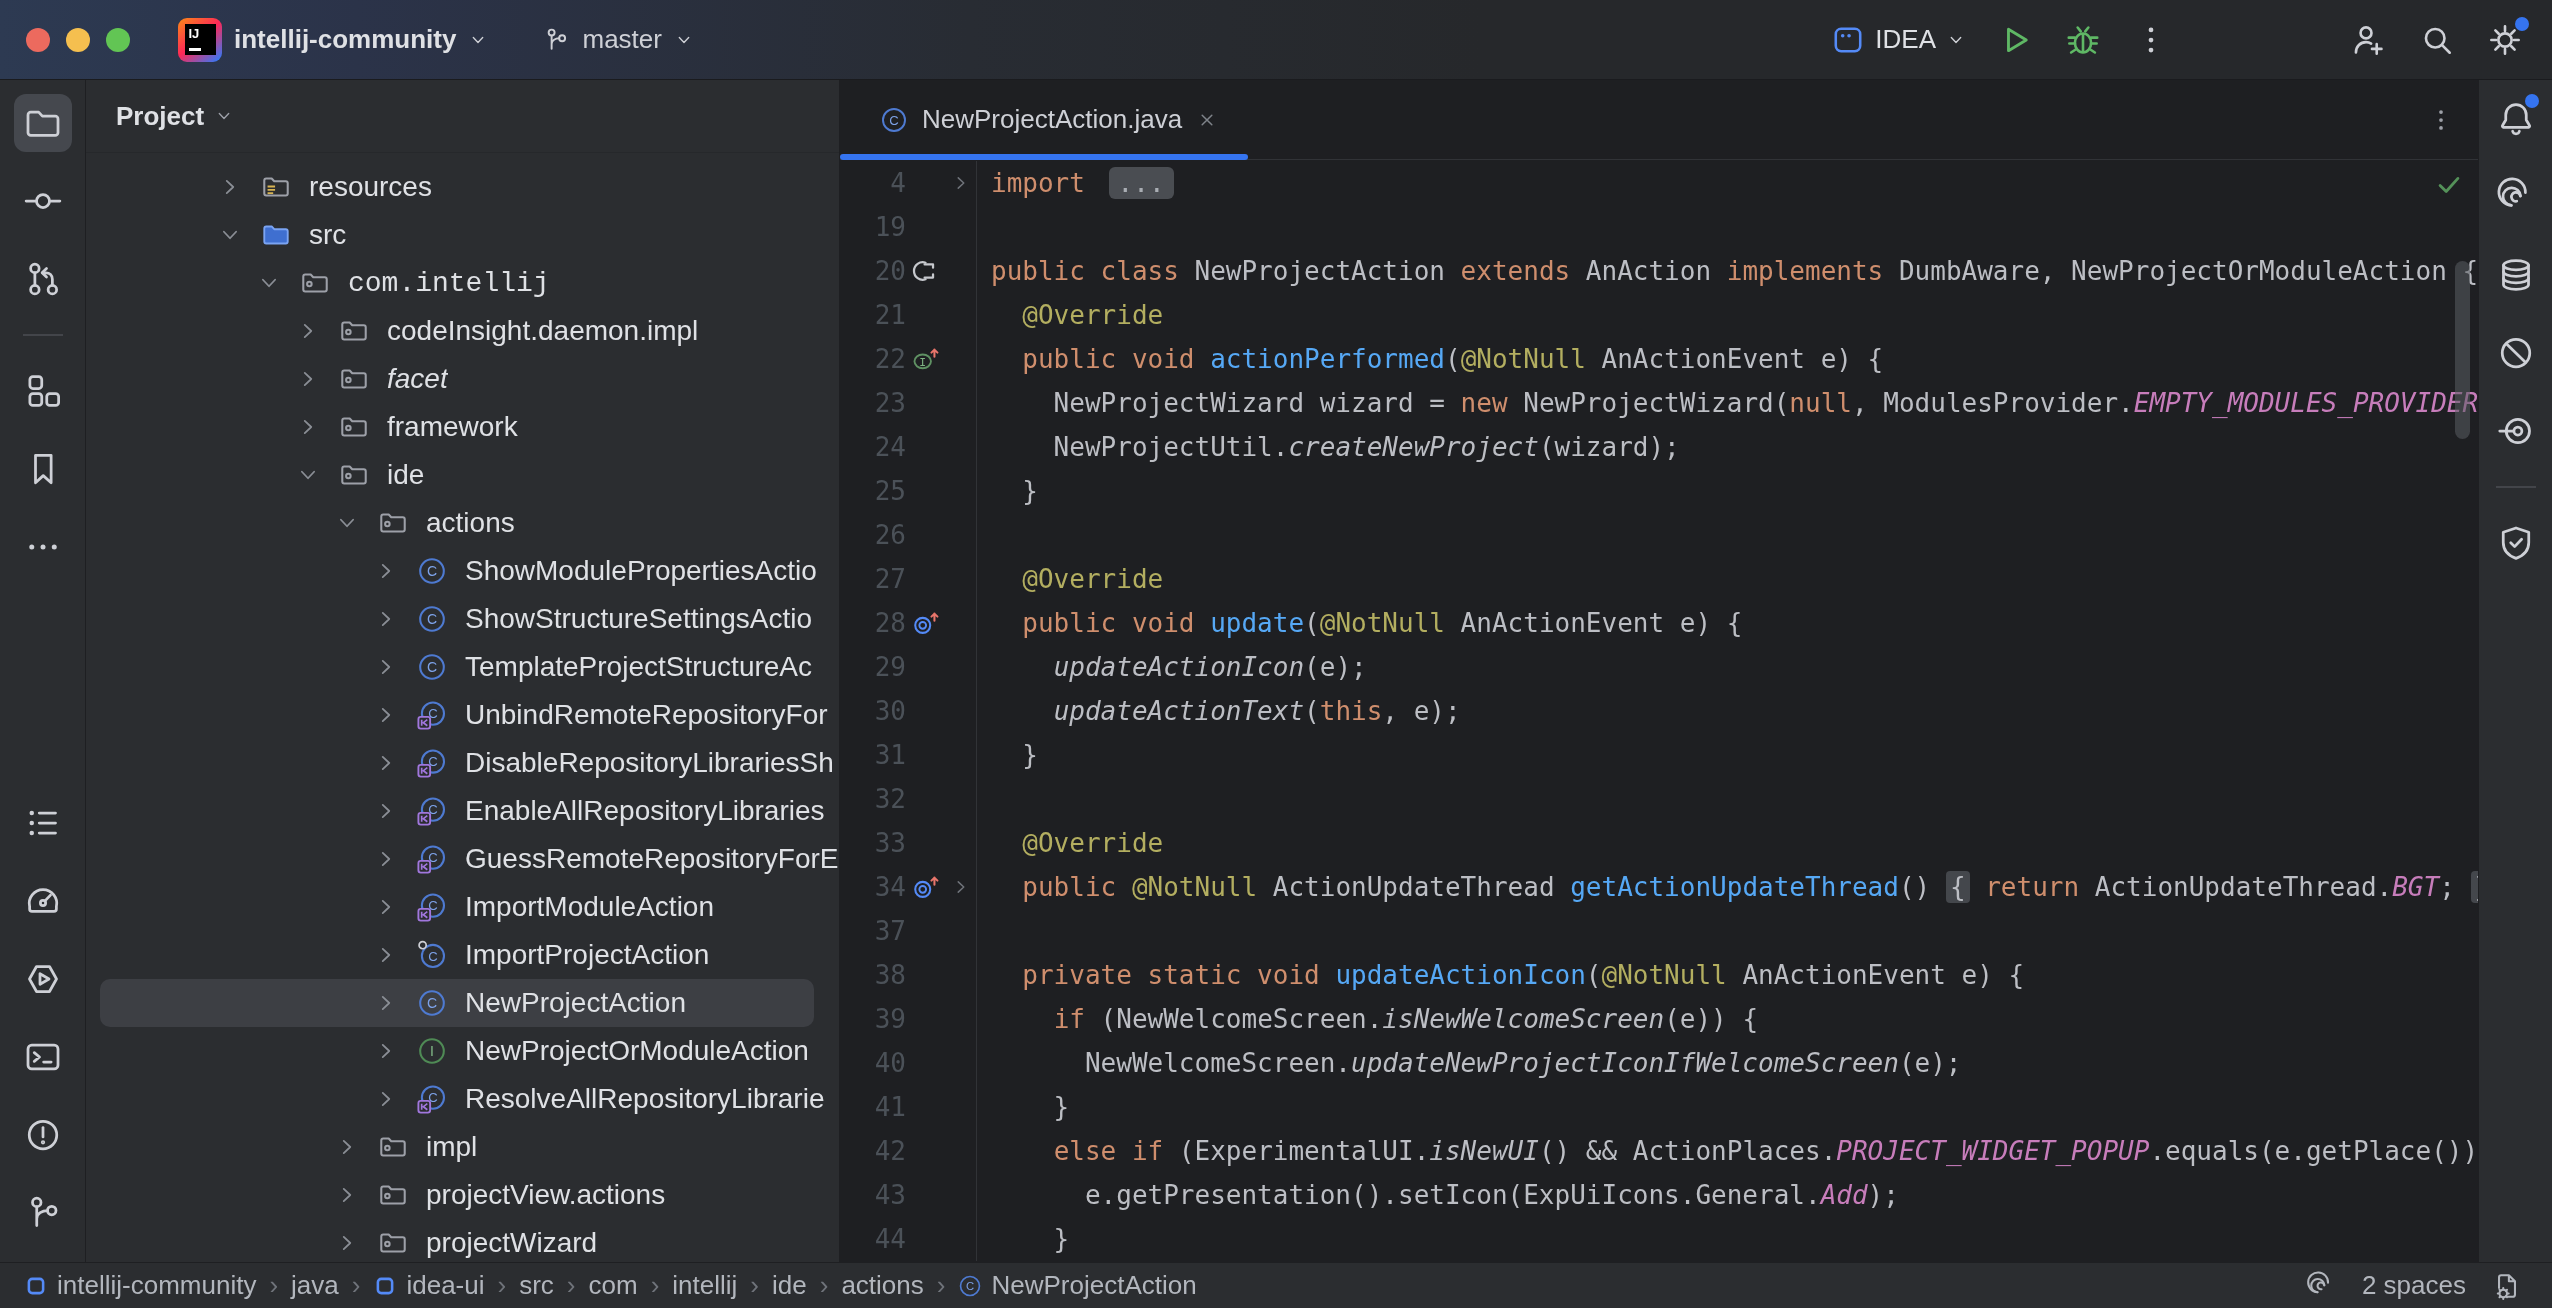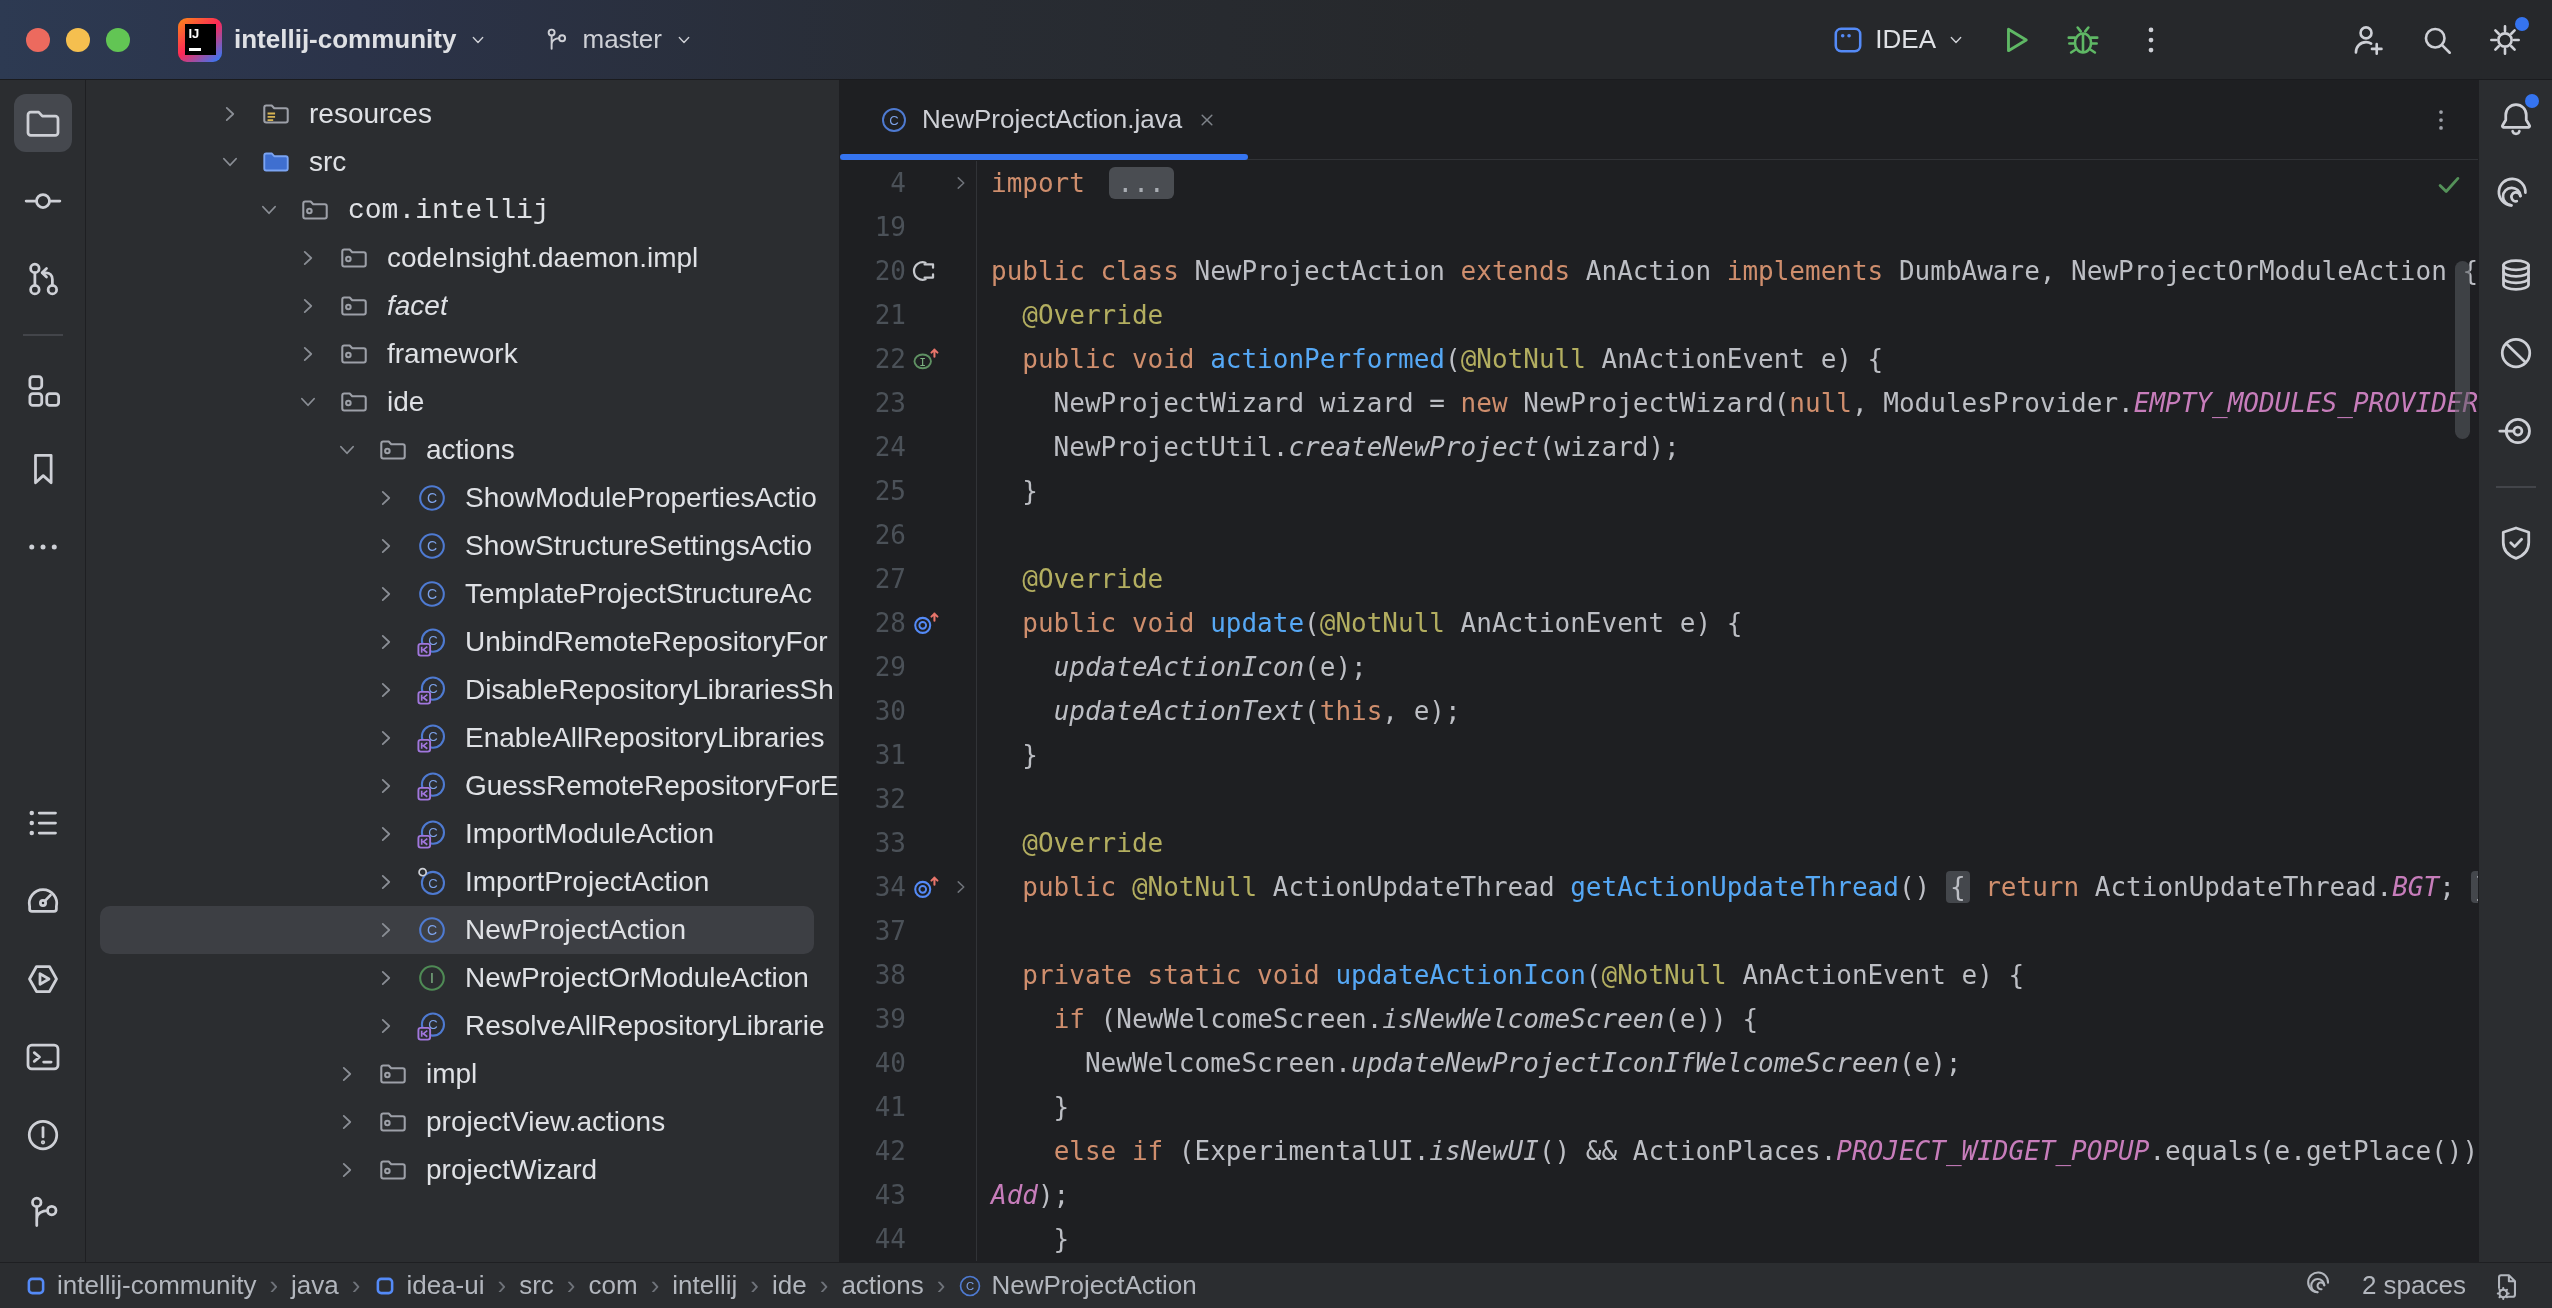--- a/index.html
+++ b/index.html
@@ -295,20 +295,28 @@
               <circle cx="11" cy="7.5" r="3.4"></circle>
               <circle cx="23" cy="14" r="3.4"></circle>
               <path d="M11 11v15M11 20.5c0-4.2 4.5-6.5 8.7-6.5"></path>
             </svg>
           </span>
         </div>
       </div>
   </aside>
 
   <section class="project-panel">
+    <div class="pp-header">
+      <span class="pp-title">Project</span>
+      <span class="ic ic-sm" style="color:#9da0a8">
+          <svg viewBox="0 0 32 32" fill="none" stroke="currentColor" stroke-width="2.2" stroke-linecap="round" stroke-linejoin="round">
+            <path d="M8.5 12l7.5 8 7.5-8"></path>
+          </svg>
+        </span>
+    </div>
     <div class="tree" id="tree">
         <div class="trow" style="padding-left: 131px;">
           <span class="tchev">
             <svg viewBox="0 0 32 32" fill="none" stroke="currentColor" stroke-width="2.2" stroke-linecap="round" stroke-linejoin="round">
               <path d="M12 8.5l8 7.5-8 7.5"></path>
             </svg>
           </span>
           <span class="ticon">
             <svg viewBox="0 0 32 32" fill="none" stroke="#9da0a8" stroke-width="2.2" stroke-linejoin="round">
               <path d="M3.5 9c0-1.2 1-2.1 2.1-2.1h5.8l2.7 2.9h12.3c1.2 0 2.1 1 2.1 2.1v11c0 1.2-1 2.1-2.1 2.1H5.6c-1.2 0-2.1-1-2.1-2.1z"></path>
@@ -832,21 +840,21 @@
           <div class="code-line">
             <span class="ln">42</span>
             <span class="gut"></span>
             <span class="foldc"></span>
             <span class="codetxt"><span class="t-d">    </span><span class="t-k">else if </span><span class="t-d">(ExperimentalUI.</span><span class="t-i">isNewUI</span><span class="t-d">() &amp;&amp; ActionPlaces.</span><span class="t-p">PROJECT_WIDGET_POPUP</span><span class="t-d">.equals(e.getPlace()))</span></span>
           </div>
           <div class="code-line">
             <span class="ln">43</span>
             <span class="gut"></span>
             <span class="foldc"></span>
-            <span class="codetxt"><span class="t-p">Add</span><span class="t-d">);</span></span>
+            <span class="codetxt"><span class="t-d">      e.getPresentation().setIcon(ExpUiIcons.General.</span><span class="t-p">Add</span><span class="t-d">);</span></span>
           </div>
           <div class="code-line">
             <span class="ln">44</span>
             <span class="gut"></span>
             <span class="foldc"></span>
             <span class="codetxt"><span class="t-d">    }</span></span>
           </div>
         </div>
       <span class="ok-check">
           <svg viewBox="0 0 32 32" fill="none" stroke="#549159" stroke-width="3" stroke-linecap="round" stroke-linejoin="round">

